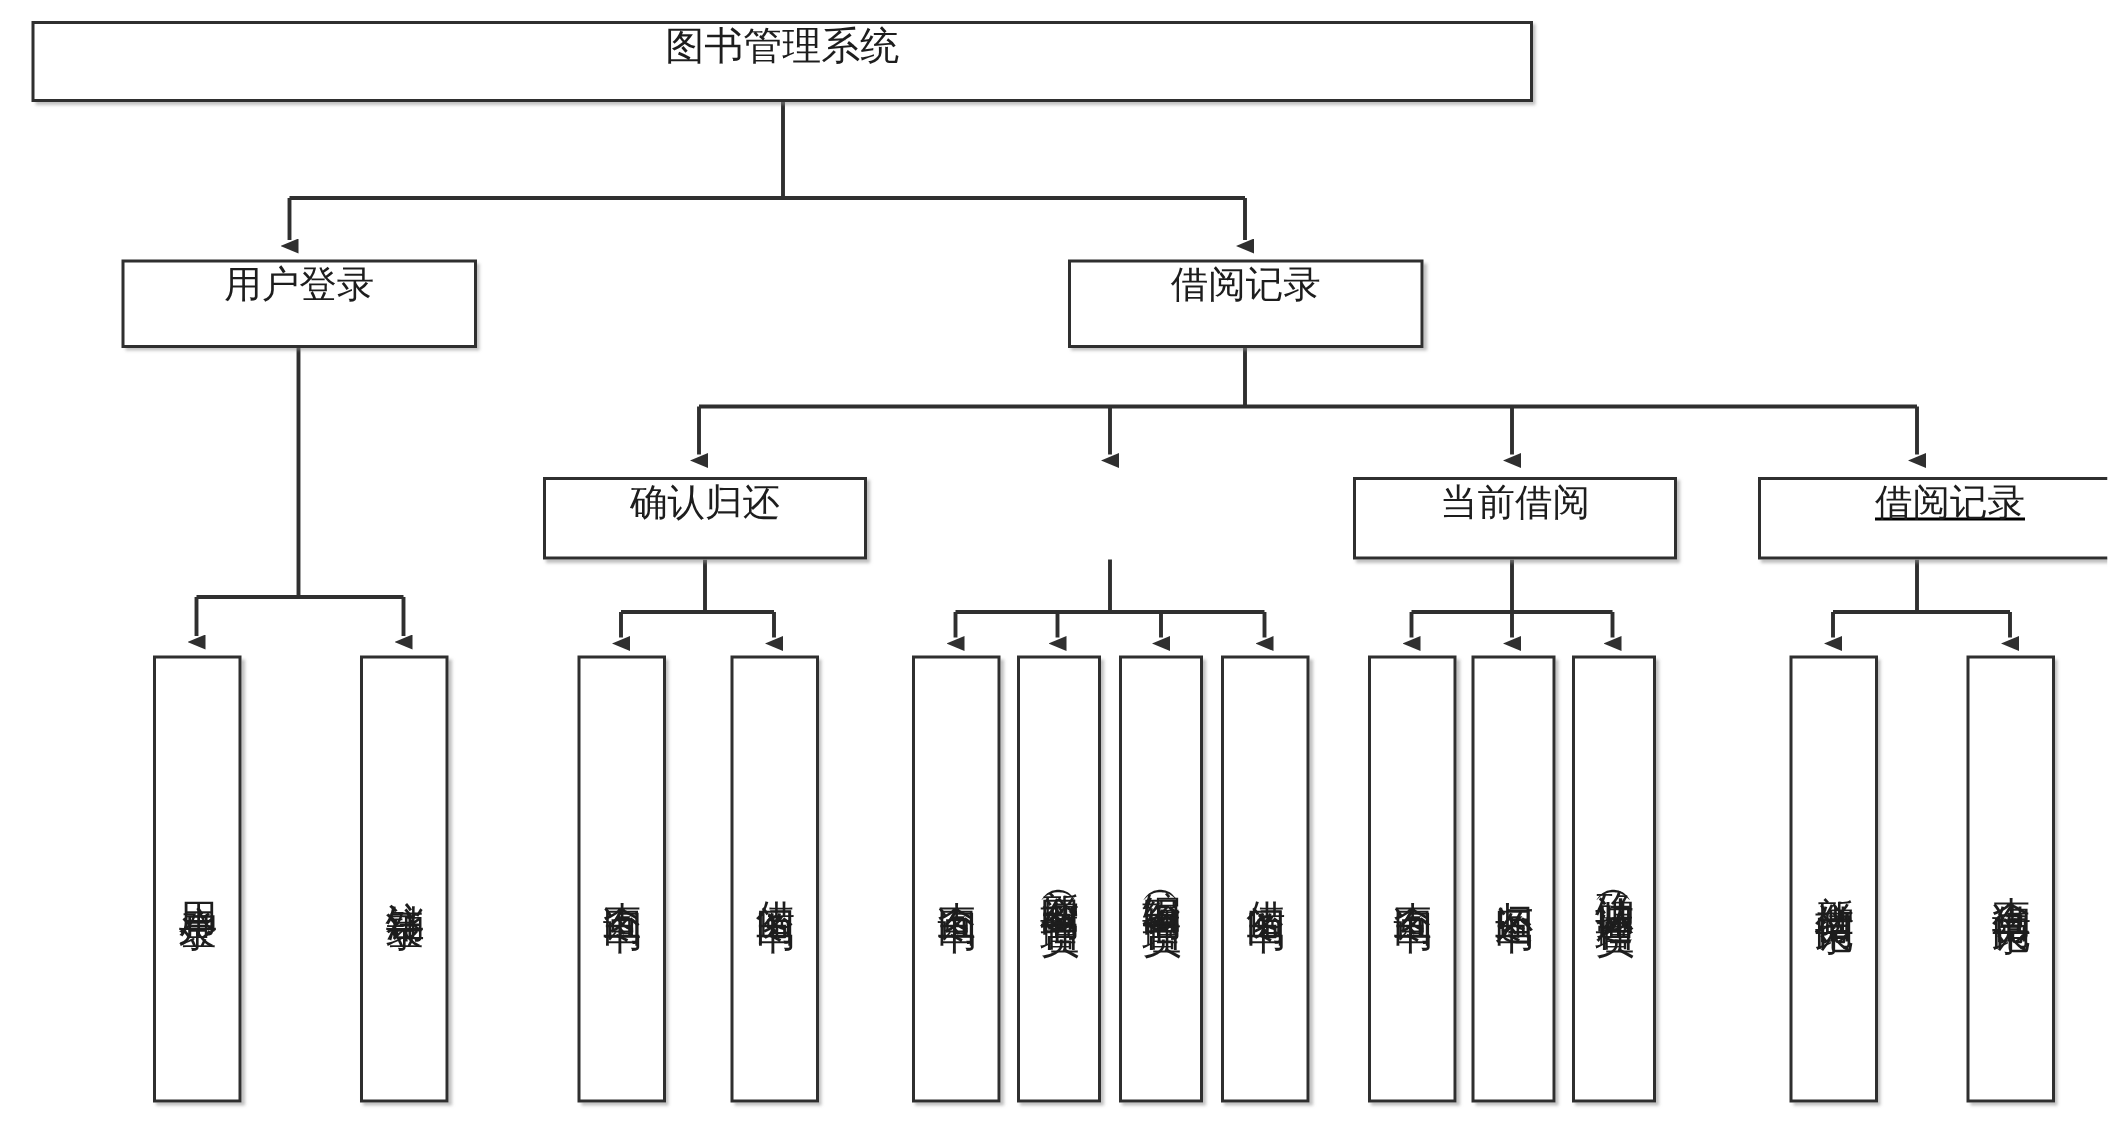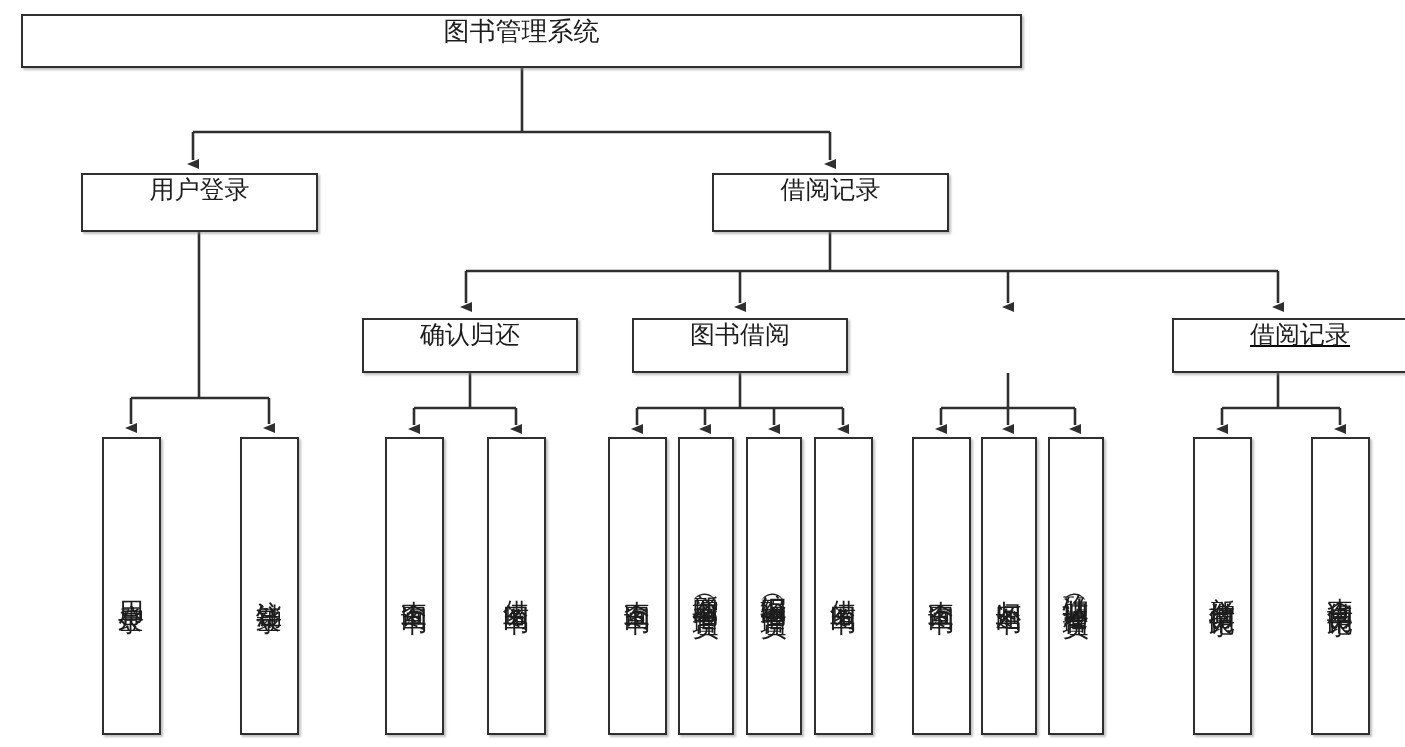--- a/index.html
+++ b/index.html
@@ -133,24 +133,24 @@
   </div>
 
   <div class="node horiz" style="left:712px; top:173px; width:237px; height:59px;">
     <span class="label">借阅记录</span>
   </div>
 
   <div class="node horiz" style="left:362px; top:318px; width:216px; height:55px;">
     <span class="label">确认归还</span>
   </div>
 
-  <div class="node horiz" style="left:632px; top:318px; width:216px; height:55px;">
-    <span class="label">图书借阅</span>
-  </div>
-
+
+  <div class="node horiz" style="left:902px; top:318px; width:216px; height:55px;">
+    <span class="label">当前借阅</span>
+  </div>
 
   <div class="node horiz" style="left:1172px; top:318px; width:256px; height:55px;text-decoration:underline;">
     <span class="label">借阅记录</span>
   </div>
 
   <div class="node vert" style="left:102px; top:437px; width:59px; height:298px;">
     <span class="label">用户登录</span>
   </div>
 
   <div class="node vert" style="left:240px; top:437px; width:59px; height:298px;">

